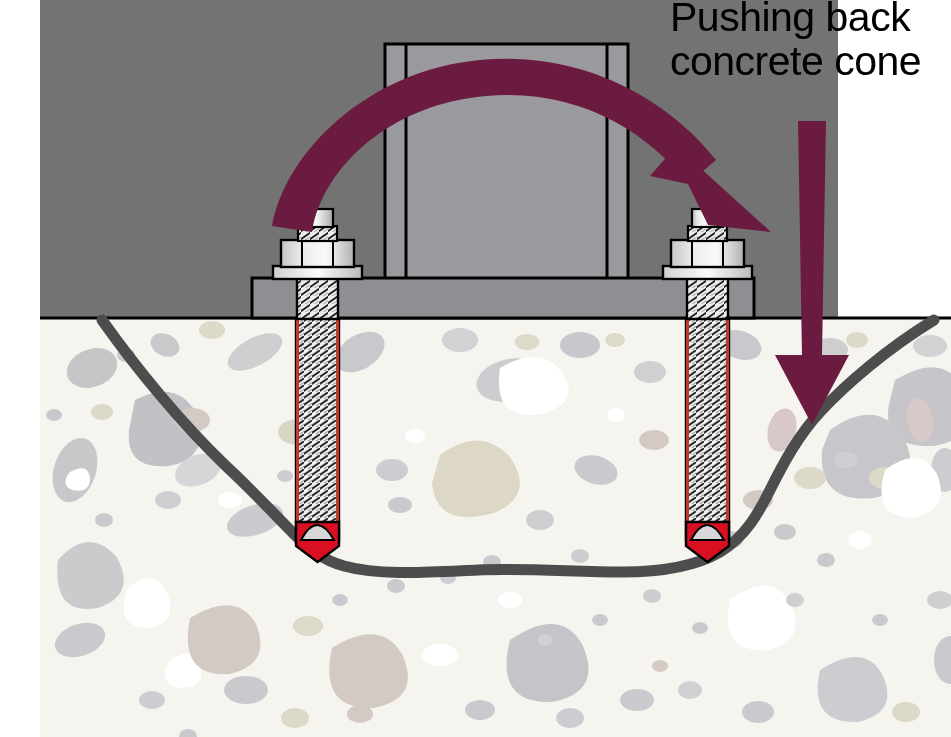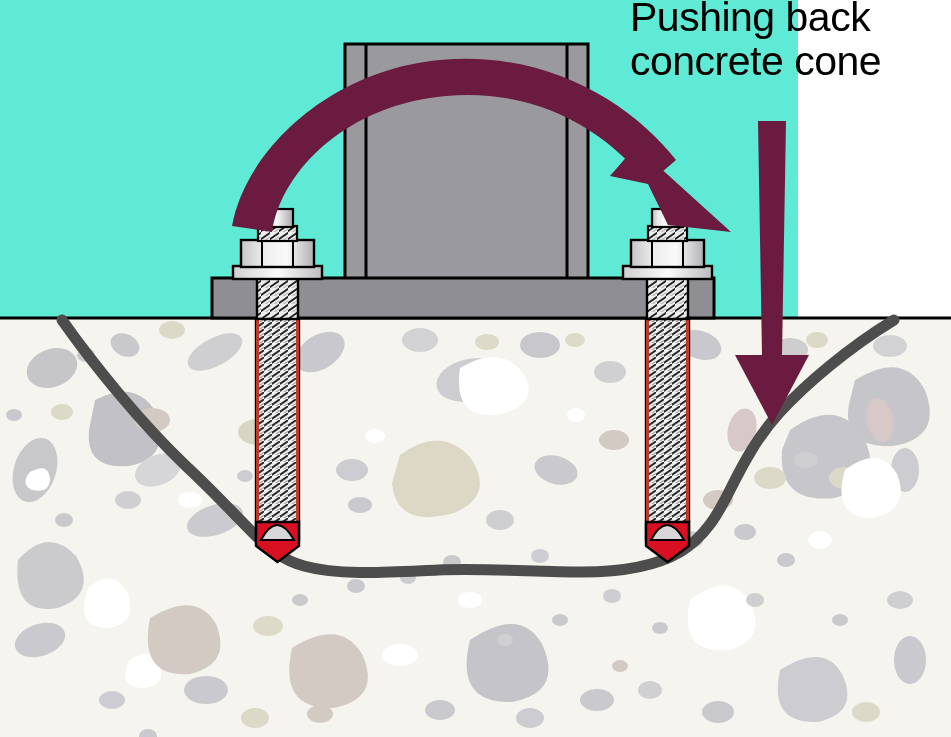--- a/index.html
+++ b/index.html
@@ -1,18 +1,18 @@
 <!DOCTYPE html>
 <html><head>
 <meta charset="utf-8">
 <style>
   html,body{margin:0;padding:0;background:#ffffff;}
   body{width:951px;height:737px;overflow:hidden;
        font-family:"Liberation Sans","DejaVu Sans",sans-serif;}
-  #stage{position:relative;width:798px;height:737px;background:#5eead4;}
+  #stage{position:relative;width:798px;height:737px;background:#737373;margin-left:40px;}
   #scene{position:absolute;left:0;top:0;width:951px;height:737px;}
   .label{
     position:absolute;
     left:630px; top:-4px;
     width:320px;
     font-family:"Liberation Sans","DejaVu Sans",sans-serif;
     font-size:41px;
     font-weight:400;
     line-height:1.07;
     color:#000000;

